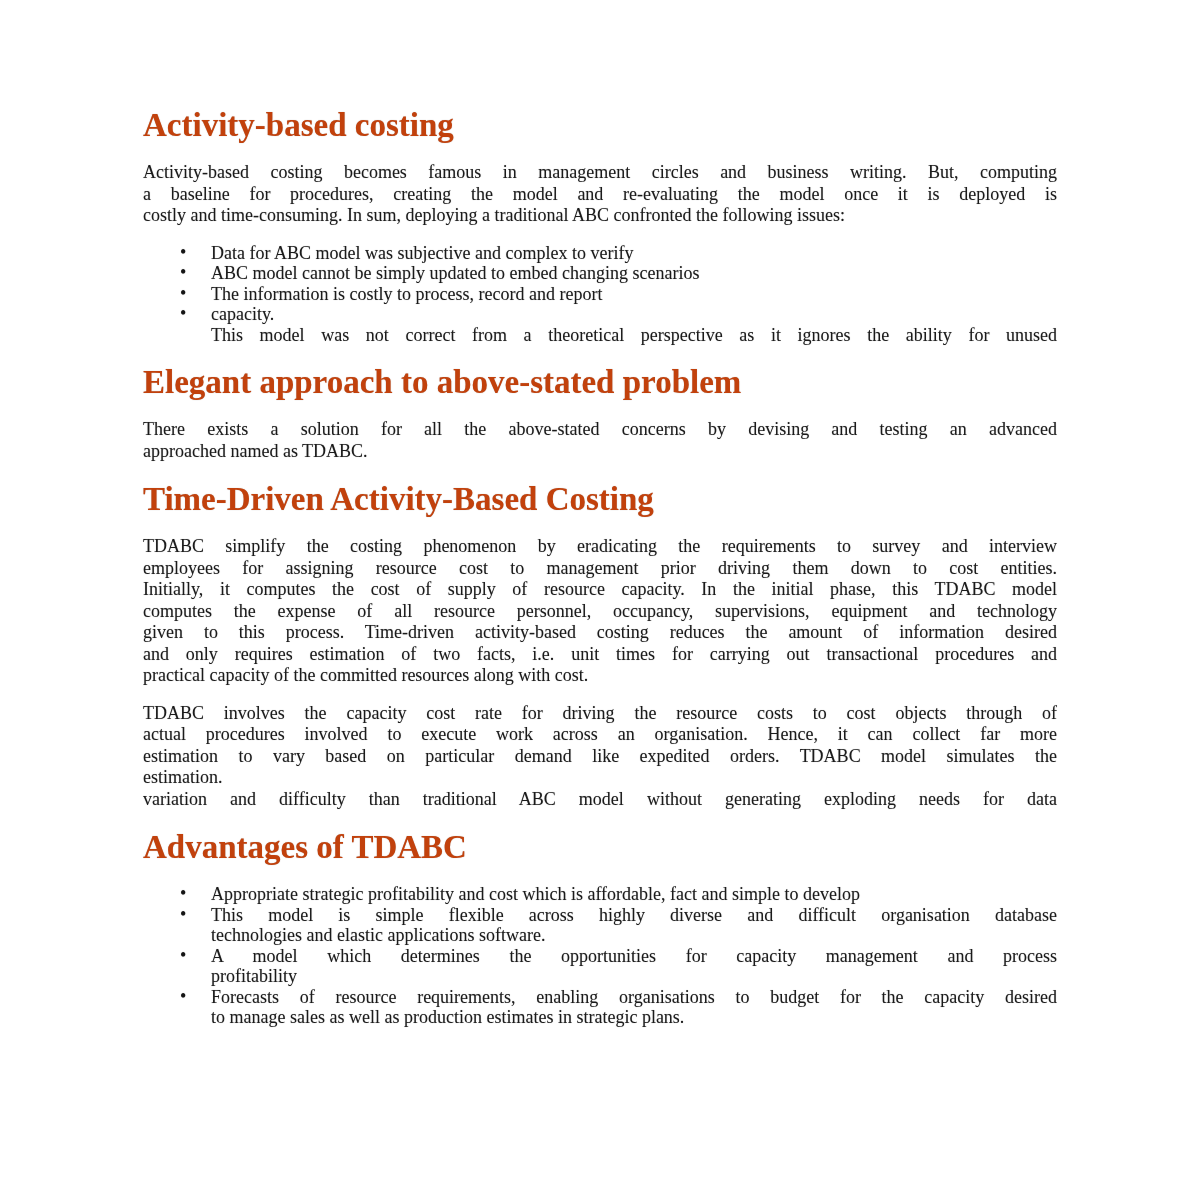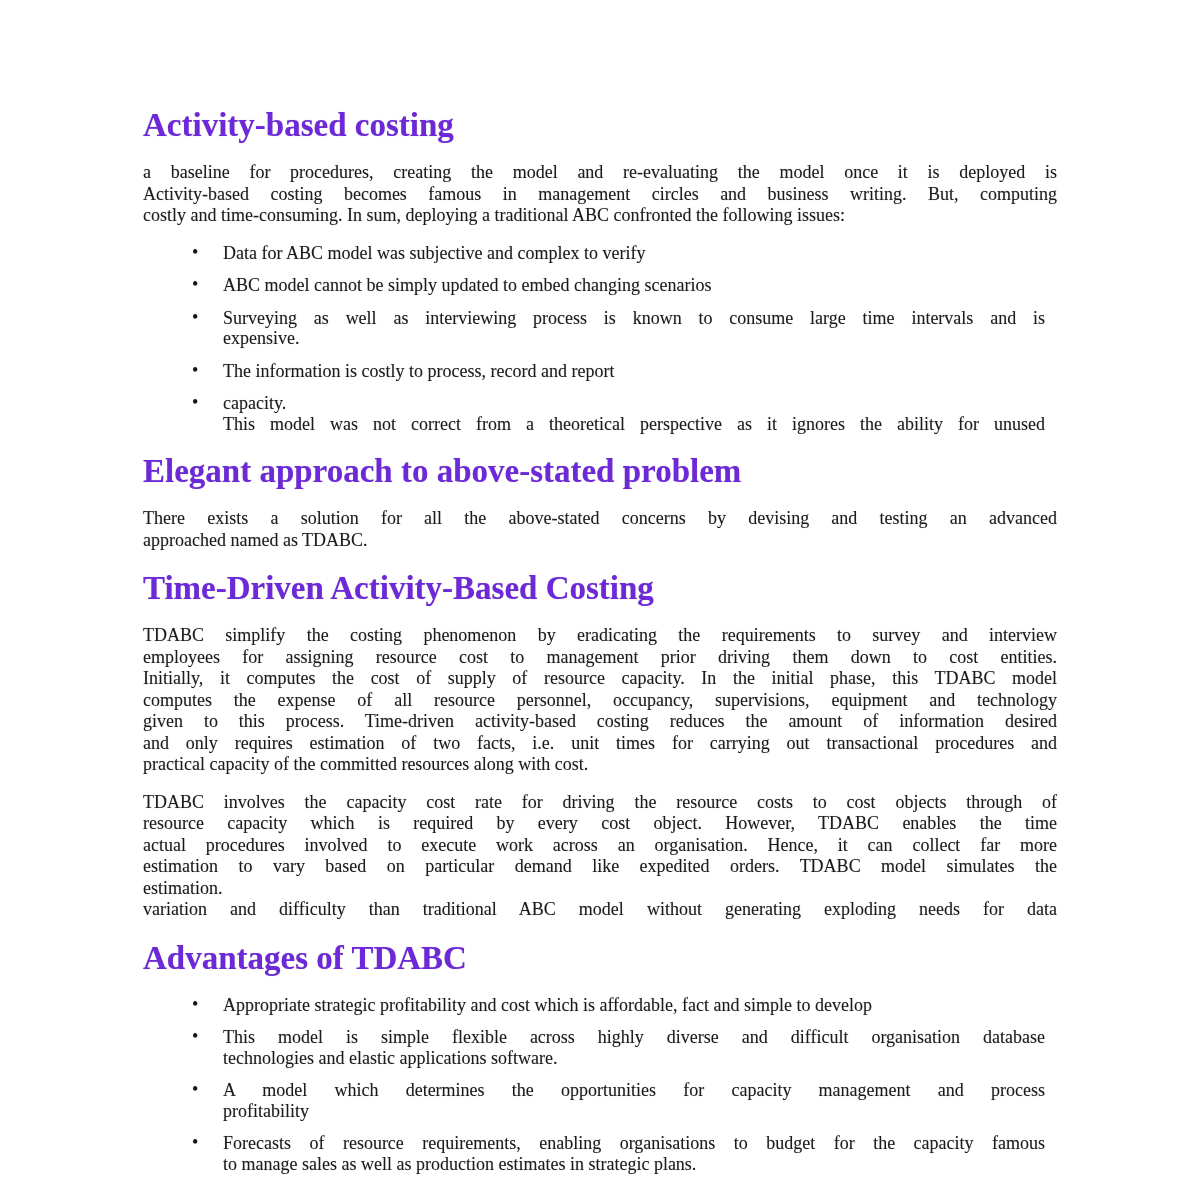--- a/index.html
+++ b/index.html
@@ -16,21 +16,21 @@
     padding: 88px 143px 0 143px;
     font-family: "Liberation Serif", "DejaVu Serif", serif;
     color: #1b1b1b;
     text-shadow: 0 0 1px rgba(25,25,25,0.30);
     overflow: hidden;
   }
   .doc-h {
     font-size: 33px;
     line-height: 36px;
     font-weight: bold;
-    color: #6d28d9;
+    color: #c2410c;
     margin: 19px 0 19px 0;
   }
   .para {
     font-size: 18px;
     line-height: 21.5px;
     margin: 0 0 16px 0;
   }
   .jline {
     display: block;
     text-align: justify;
@@ -42,54 +42,50 @@
   }
   .blist {
     list-style: none;
     margin: 0 0 16px 0;
     padding: 0 0 0 68px;
     font-size: 18px;
     line-height: 20.5px;
   }
   .blist li {
     position: relative;
-    margin: 12px;
+    margin: 0;
     padding: 0;
   }
   .blist li::before {
     content: "\2022";
     position: absolute;
     left: -31px;
     top: -1px;
     color: #141414;
   }
 </style>
 </head>
 <body>
 
 <div class="page">
 
   <h1 class="doc-h">Activity-based costing</h1>
 
   <p class="para">
+    <span class="jline">Activity-based costing becomes famous in management circles and business writing. But, computing</span>
     <span class="jline">a baseline for procedures, creating the model and re-evaluating the model once it is deployed is</span>
-    <span class="jline">Activity-based costing becomes famous in management circles and business writing. But, computing</span>
     <span class="jline endline">costly and time-consuming. In sum, deploying a traditional ABC confronted the following issues:</span>
   </p>
 
   <ul class="blist">
     <li>
       <span class="jline endline">Data for ABC model was subjective and complex to verify</span>
     </li>
     <li>
       <span class="jline endline">ABC model cannot be simply updated to embed changing scenarios</span>
-    </li>
-    <li>
-      <span class="jline">Surveying as well as interviewing process is known to consume large time intervals and is</span>
-      <span class="jline endline">expensive.</span>
     </li>
     <li>
       <span class="jline endline">The information is costly to process, record and report</span>
     </li>
     <li>
       <span class="jline endline">capacity.</span>
       <span class="jline">This model was not correct from a theoretical perspective as it ignores the ability for unused</span>
     </li>
   </ul>
 
@@ -107,21 +103,20 @@
     <span class="jline">employees for assigning resource cost to management prior driving them down to cost entities.</span>
     <span class="jline">Initially, it computes the cost of supply of resource capacity. In the initial phase, this TDABC model</span>
     <span class="jline">computes the expense of all resource personnel, occupancy, supervisions, equipment and technology</span>
     <span class="jline">given to this process. Time-driven activity-based costing reduces the amount of information desired</span>
     <span class="jline">and only requires estimation of two facts, i.e. unit times for carrying out transactional procedures and</span>
     <span class="jline endline">practical capacity of the committed resources along with cost.</span>
   </p>
 
   <p class="para">
     <span class="jline">TDABC involves the capacity cost rate for driving the resource costs to cost objects through of</span>
-    <span class="jline">resource capacity which is required by every cost object. However, TDABC enables the time</span>
     <span class="jline">actual procedures involved to execute work across an organisation. Hence, it can collect far more</span>
     <span class="jline">estimation to vary based on particular demand like expedited orders. TDABC model simulates the</span>
     <span class="jline endline">estimation.</span>
     <span class="jline">variation and difficulty than traditional ABC model without generating exploding needs for data</span>
   </p>
 
   <h1 class="doc-h">Advantages of TDABC</h1>
 
   <ul class="blist">
     <li>
@@ -129,18 +124,18 @@
     </li>
     <li>
       <span class="jline">This model is simple flexible across highly diverse and difficult organisation database</span>
       <span class="jline endline">technologies and elastic applications software.</span>
     </li>
     <li>
       <span class="jline">A model which determines the opportunities for capacity management and process</span>
       <span class="jline endline">profitability</span>
     </li>
     <li>
-      <span class="jline">Forecasts of resource requirements, enabling organisations to budget for the capacity famous</span>
+      <span class="jline">Forecasts of resource requirements, enabling organisations to budget for the capacity desired</span>
       <span class="jline endline">to manage sales as well as production estimates in strategic plans.</span>
     </li>
   </ul>
 
 </div>
 
 </body></html>

